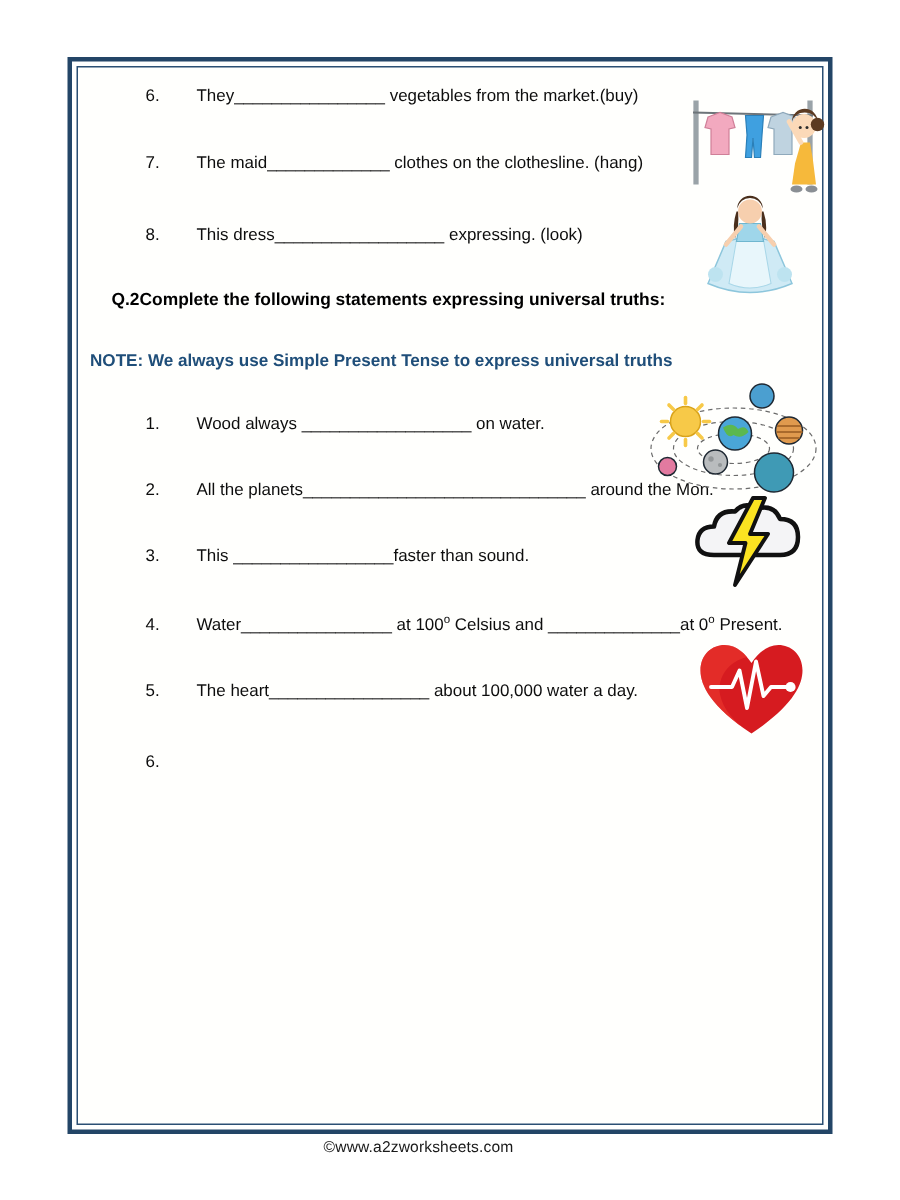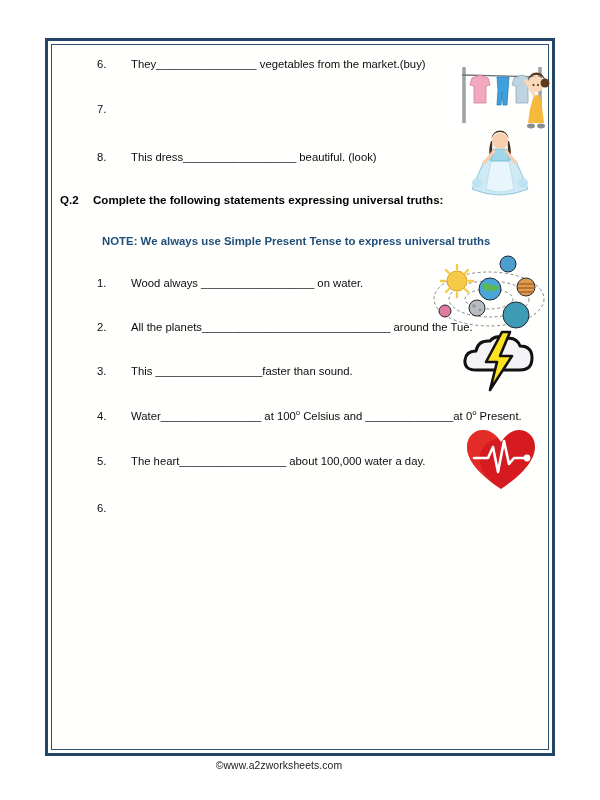--- a/index.html
+++ b/index.html
@@ -59,29 +59,28 @@
   
   .heading-row {
     position: absolute;
     display: flex;
     align-items: baseline;
     font-size: 11.6px;
     font-weight: bold;
     color: #000000;
     white-space: nowrap;
   }
-  .heading-label { width: 33px; flex: none; }
+  .heading-label { width: 33px; flex: none; text-align: right; }
 
   #note-line {
     position: absolute;
     font-size: 11.4px;
     font-weight: bold;
     color: #1f4e79;
     white-space: nowrap;
-    margin-left: 42px;
   }
 
   
   #footer-credit {
     position: absolute;
     top: 760px;
     left: 0;
     width: 576px;
     text-align: center;
     font-size: 10.4px;
@@ -111,42 +110,43 @@
   <div id="worksheet-inner-frame">
     <div id="page-body">
 
       <div class="q-row" style="left:45px; top:12px;">
         <span class="q-num">6.</span>
         <span class="q-text">They________________ vegetables from the market.(buy)</span>
       </div>
 
       <div class="q-row" style="left:45px; top:57px;">
         <span class="q-num">7.</span>
+        <span class="q-text">The maid_____________ clothes on the clothesline. (hang)</span>
       </div>
 
       <div class="q-row" style="left:45px; top:105px;">
         <span class="q-num">8.</span>
-        <span class="q-text">This dress__________________ beautiful. (look)</span>
+        <span class="q-text">This dress__________________ expressing. (look)</span>
       </div>
 
       <div class="heading-row" style="left:8px; top:148px;">
         <span class="heading-label">Q.2</span>
         <span>Complete the following statements expressing universal truths:</span>
       </div>
 
       <div id="note-line" style="left:8px; top:190px;">NOTE: We always use Simple Present Tense to express universal truths</div>
 
       <div class="q-row" style="left:45px; top:231px;">
         <span class="q-num">1.</span>
         <span class="q-text">Wood always __________________ on water.</span>
       </div>
 
       <div class="q-row" style="left:45px; top:275px;">
         <span class="q-num">2.</span>
-        <span class="q-text">All the planets______________________________ around the Tue.</span>
+        <span class="q-text">All the planets______________________________ around the Mon.</span>
       </div>
 
       <div class="q-row" style="left:45px; top:319px;">
         <span class="q-num">3.</span>
         <span class="q-text">This _________________faster than sound.</span>
       </div>
 
       <div class="q-row" style="left:45px; top:363px;">
         <span class="q-num">4.</span>
         <span class="q-text"><span>Water________________ at 100</span><sup>o</sup><span> Celsius and ______________at 0</span><sup>o</sup><span> Present.</span></span>

